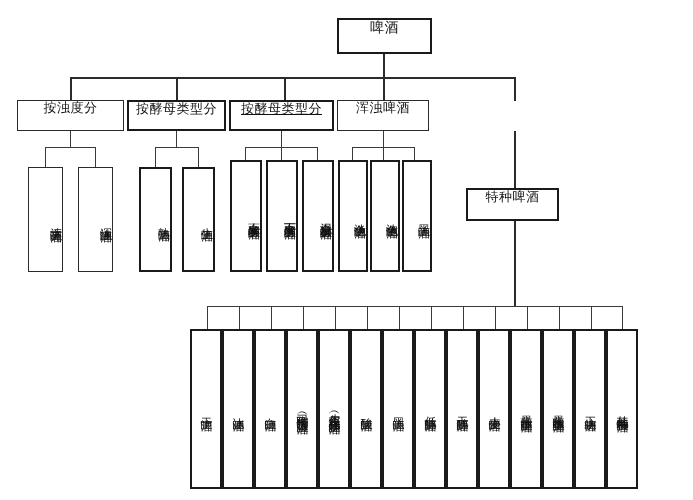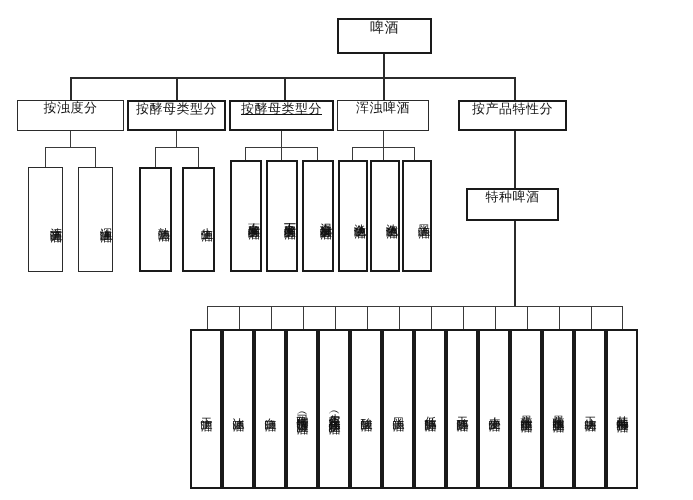--- a/index.html
+++ b/index.html
@@ -94,23 +94,20 @@
     <span>按浊度分</span>
   </div>
   <div class="node h" style="left:127px; top:100px; width:99px; height:31px;">
     <span>按酵母类型分</span>
   </div>
   <div class="node h" style="left:229px; top:100px; width:105px; height:31px;text-decoration:underline;">
     <span>按酵母类型分</span>
   </div>
   <div class="node h thin" style="left:337px; top:100px; width:92px; height:31px;">
     <span>浑浊啤酒</span>
-  </div>
-  <div class="node h" style="left:458px; top:100px; width:109px; height:31px;">
-    <span>按产品特性分</span>
   </div>
 
   <div class="ln v thin" style="left:70px; top:131px; width:1px; height:17px;"></div>
   <div class="ln h thin" style="left:45px; top:147px; width:51px; height:1px;"></div>
   <div class="ln v thin" style="left:45px; top:147px; width:1px; height:21px;"></div>
   <div class="ln v thin" style="left:95px; top:147px; width:1px; height:21px;"></div>
 
   <div class="node v thin" style="left:28px; top:167px; width:35px; height:105px;">
     <span>清亮啤酒</span>
   </div>

